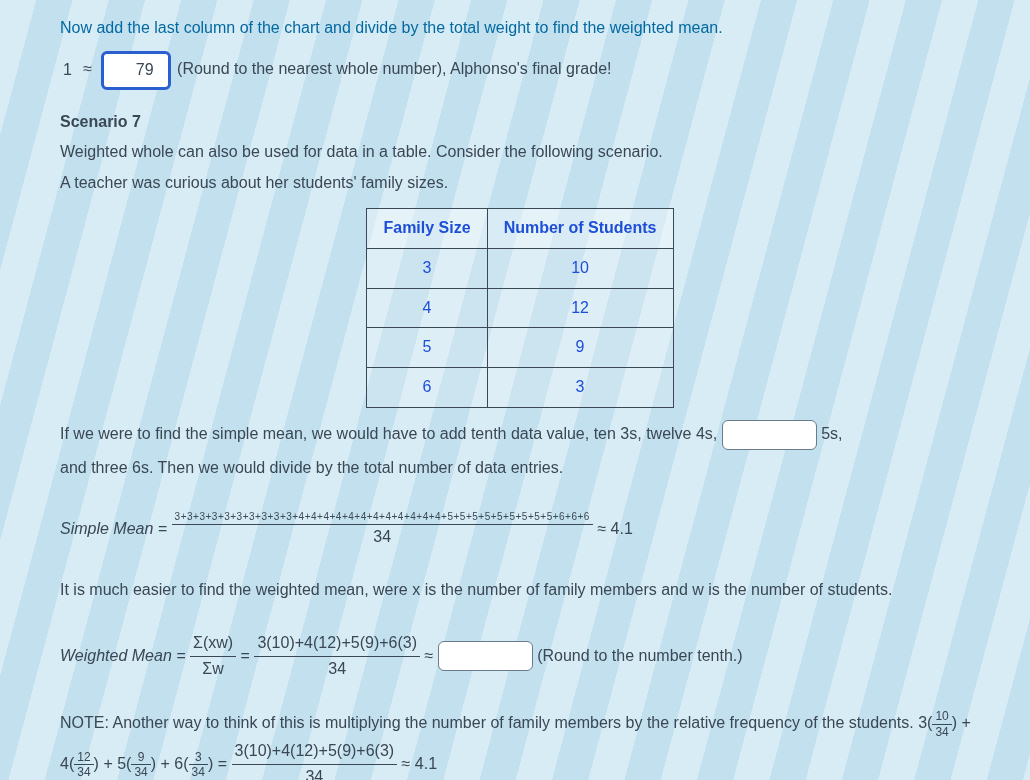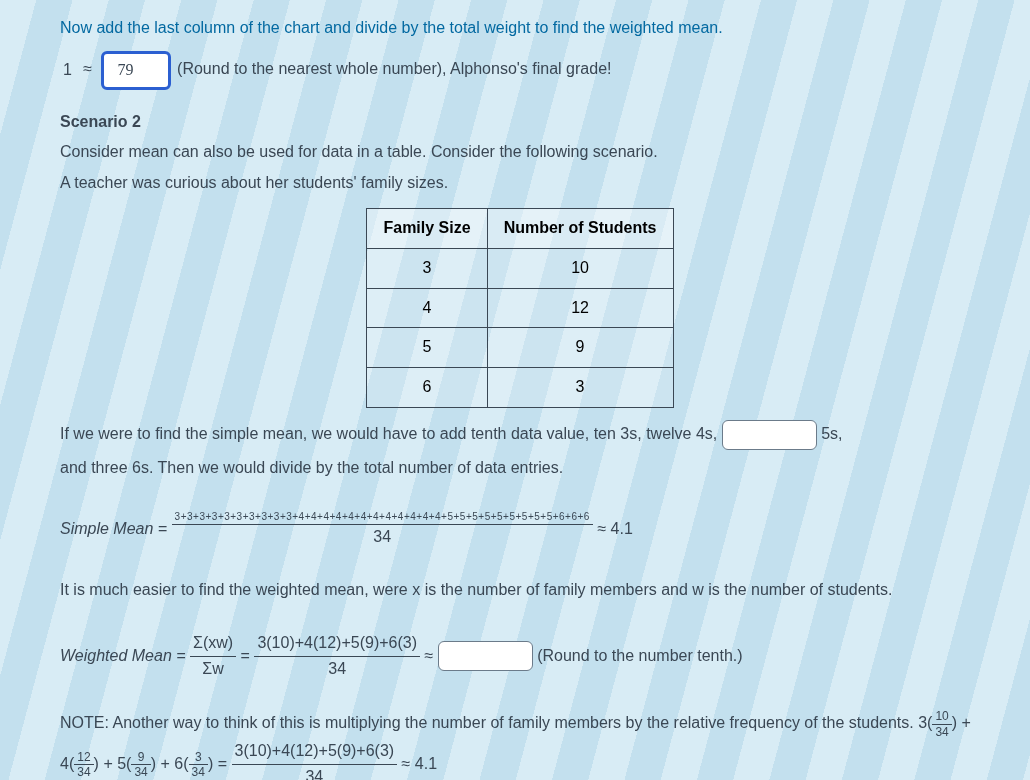--- a/index.html
+++ b/index.html
@@ -16,30 +16,30 @@
   }
   .muted-top { color: #0369a1; }
   .section-head { font-weight: bold; margin-top: 20px; margin-bottom: 6px; color:#3a4754;}
   p { margin: 6px 0; }
   .frac { display:inline-block; vertical-align: middle; text-align:center; }
   .frac .num { display:block; border-bottom:1.5px solid #3a4754; padding:0 3px; }
   .frac .den { display:block; padding:0 3px; }
   .smallfrac .num, .smallfrac .den { font-size: 12px; line-height:1.2; }
   .input-box {
     display:inline-block; background:#fff; border:1px solid #6b7b8a;
-    border-radius:6px; padding:4px 14px; min-width:70px; text-align:left;
-    vertical-align:middle; color:#3a4754;font-family:Liberation Serif, serif;
+    border-radius:6px; padding:4px 14px; min-width:70px; text-align:right;
+    vertical-align:middle; color:#3a4754;
   }
   .input-box.filled { border:3px solid #2b5fd1; font-weight:500; }
   .input-box.empty { min-width:95px; height:30px; }
   table.family {
     border-collapse: collapse; margin: 12px auto; background: rgba(255,255,255,0.15);
   }
   table.family th, table.family td {
-    border:1.5px solid #3a4754; padding:7px 16px; text-align:center; color:#000000;
+    border:1.5px solid #3a4754; padding:7px 16px; text-align:center; color:#1d4ed8;
   }
   table.family th { font-weight:bold; background: rgba(255,255,255,0.25); }
   .italic { font-style: italic; }
   .check-btn {
     display:inline-block; margin-top:22px; background:#4a7ba6; color:#fff;
     padding:4px 14px; border-radius:5px 5px 0 0; font-size:15px;
   }
   .line { margin: 10px 0; }
   .formula-line { margin: 28px 0; }
   .approx { margin: 0 4px; }
@@ -55,22 +55,22 @@
 
 <div class="line">
   <span class="frac">
     <span class="den">1</span>
   </span>
   <span class="approx">≈</span>
   <span class="input-box filled">79</span>
   <span class="paren-note">(Round to the nearest whole number), Alphonso's final grade!</span>
 </div>
 
-<p class="section-head">Scenario 2</p>
-<p>Consider mean can also be used for data in a table. Consider the following scenario.</p>
+<p class="section-head">Scenario 7</p>
+<p>Weighted whole can also be used for data in a table. Consider the following scenario.</p>
 <p>A teacher was curious about her students' family sizes.</p>
 
 <table class="family">
   <tbody>
       <tr>
     <th>Family Size</th>
     <th>Number of Students</th>
   </tr>
   <tr>
         <td>3</td>

